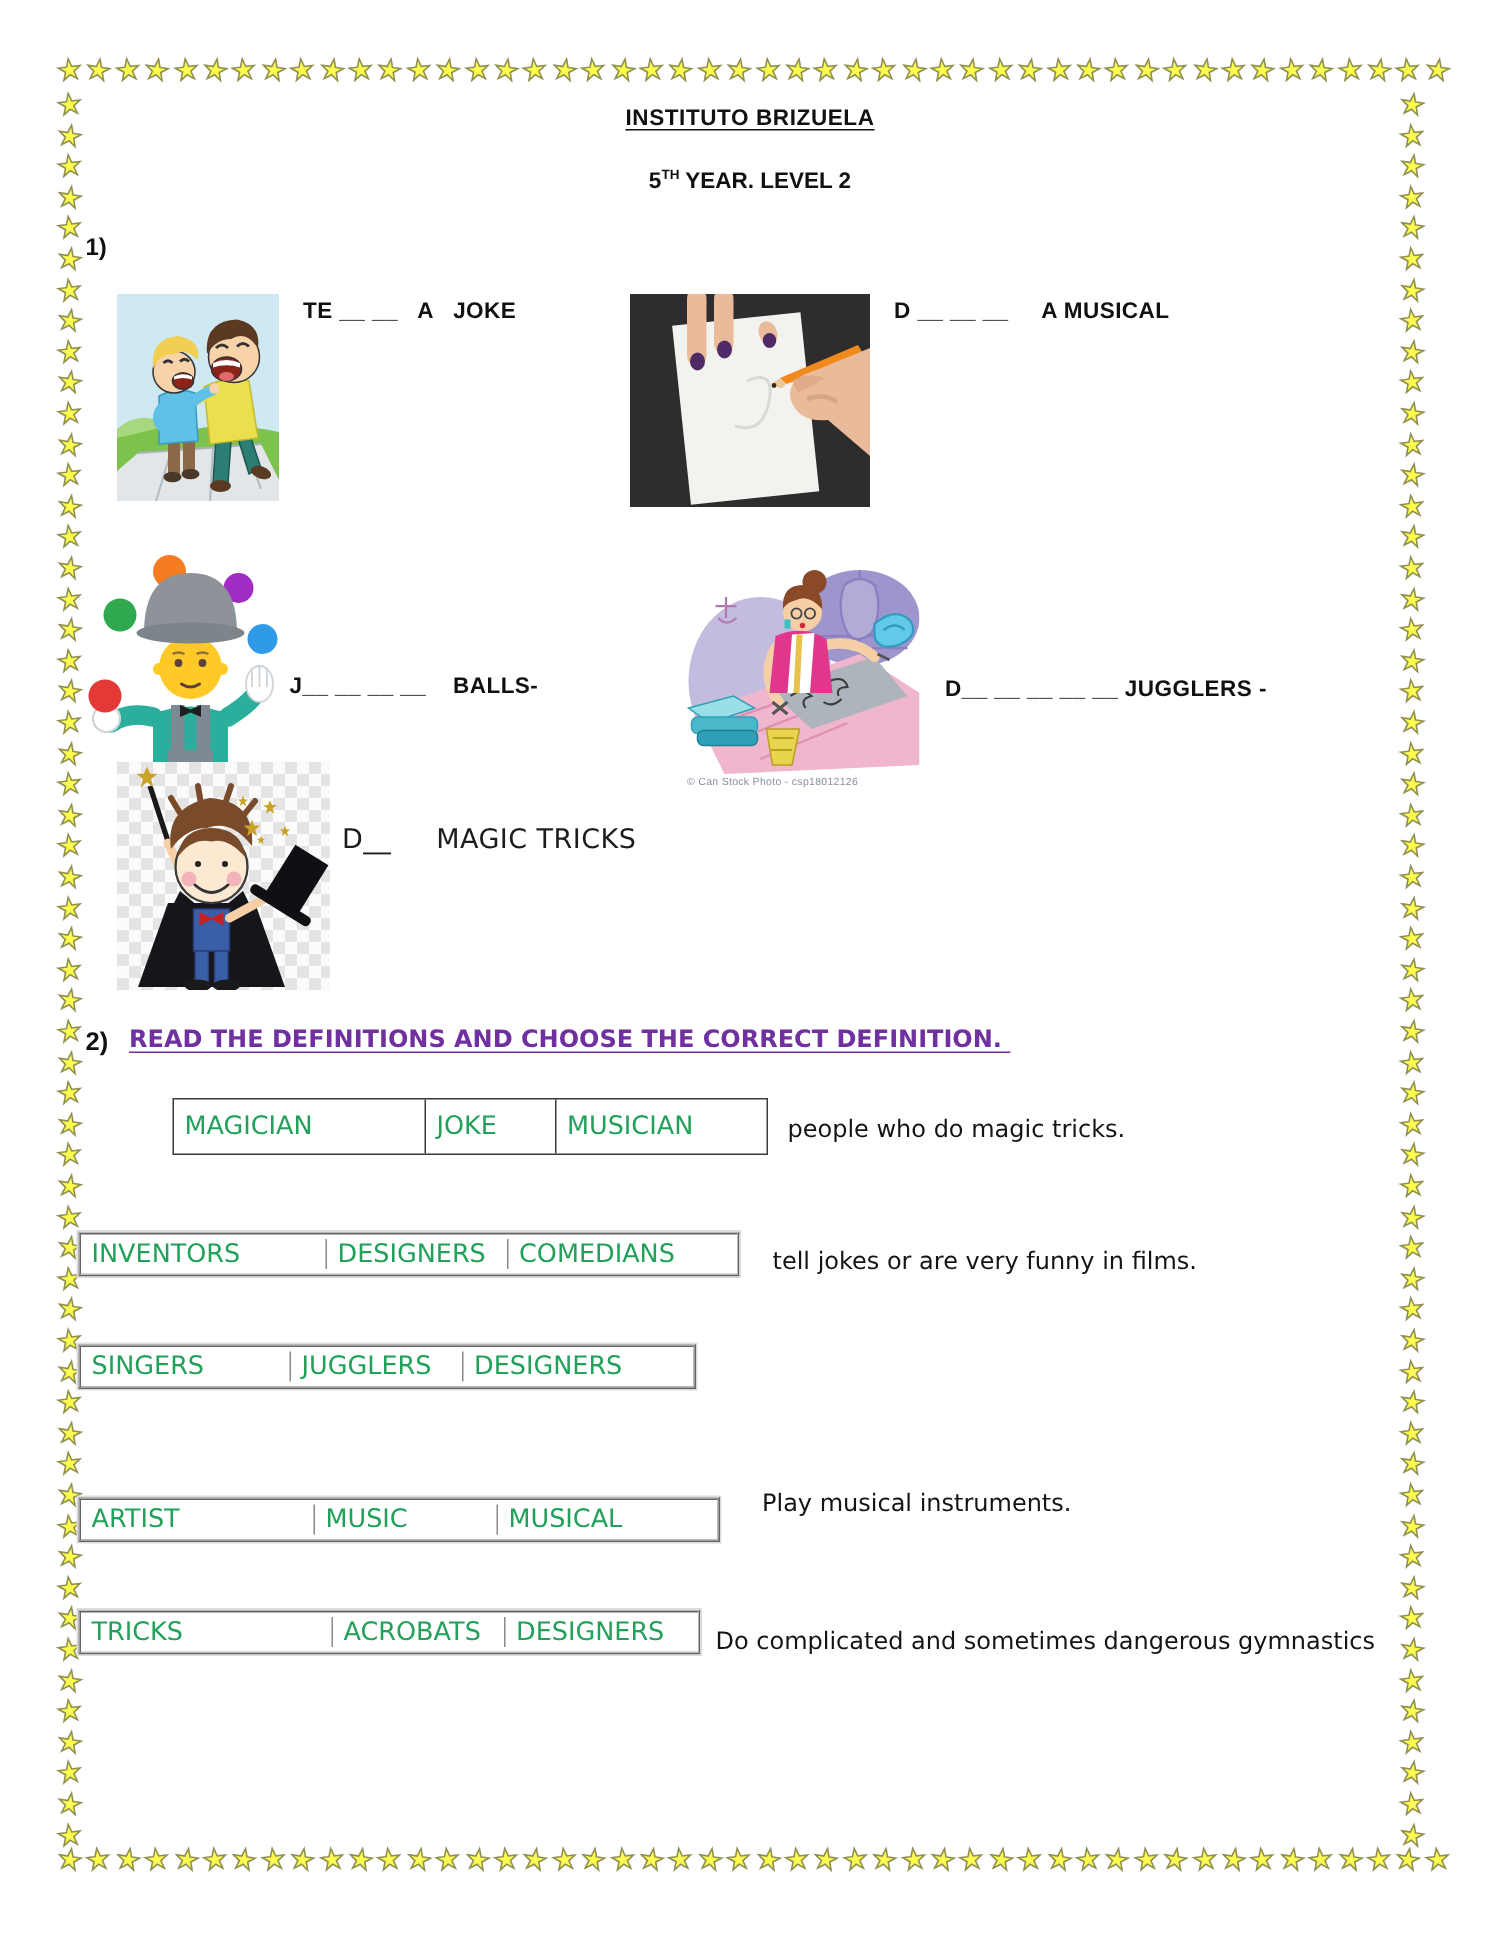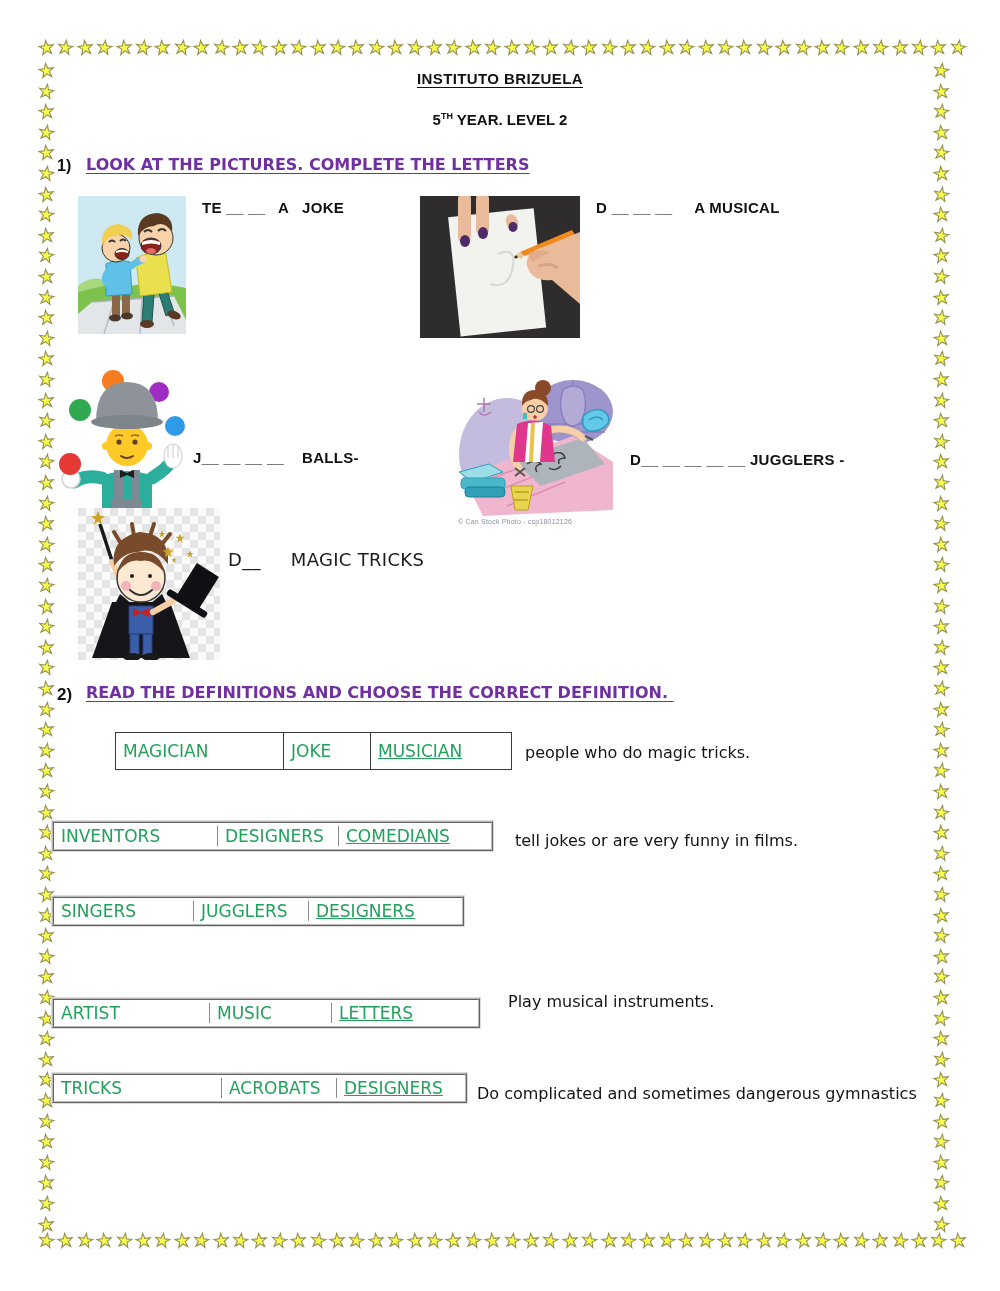--- a/index.html
+++ b/index.html
@@ -24,21 +24,21 @@
   .ex1-label.comic{font-family:"DejaVu Sans",sans-serif;font-weight:400;font-size:18px;color:#1c1c1c;}
   .watermark{position:absolute;font-size:7px;color:#8a90a2;letter-spacing:.2px;}
   .opt-table{position:absolute;display:flex;background:#fff;box-sizing:border-box;}
   .t-plain{border:1px solid #3a3a3a;}
   .t-plain .cell{border-right:1px solid #3a3a3a;}
   .t-3d{border:2px ridge #b8b8b8;outline:1px solid #dcdcdc;align-items:center;}
   .t-3d .cell{border-right:1px solid #8a8a8a;}
   .cell{display:flex;align-items:center;box-sizing:border-box;padding-left:7px;
         font-family:"DejaVu Sans",sans-serif;font-size:17px;color:var(--green,#21A15A);
         white-space:nowrap;cursor:pointer;}
-  .cell:last-child{border-right:none;text-decoration:underline;}
+  .cell:last-child{border-right:none;}
   .def{position:absolute;font-family:"DejaVu Sans",sans-serif;font-size:16px;color:#141414;
        white-space:nowrap;}
 </style>
 </head>
 <body>
 
 <div class="page">
 
   <div id="star-border">
       <span class="star" style="left: 38px; top: 38px; transform: rotate(-7deg);">★</span>
@@ -257,21 +257,20 @@
     <span class="utxt">INSTITUTO BRIZUELA</span>
   </div>
 
   <div class="subtitle">
     <span class="utxt">
       <span>5</span><sup>TH</sup><span> YEAR. LEVEL 2</span>
     </span>
   </div>
 
   <div class="sec-num" style="left:57px;top:157px">1)</div>
-  <div class="sec-title" style="left:86px;top:155px"><b>LOOK</b><span> AT THE PICTURES. COMPLETE THE LETTERS</span></div>
 
   <svg class="img" style="left:78px;top:196px" width="108" height="138" viewBox="0 0 108 138">
     <rect width="108" height="138" fill="#cfe9f3"></rect>
     <path d="M0,96 Q20,78 44,92 Q70,84 108,92 L108,138 L0,138 Z" fill="#7cc24d"></path>
     <path d="M0,90 Q16,76 34,88 L0,96 Z" fill="#a8d87e"></path>
     <polygon points="14,106 96,100 108,124 108,138 0,138 0,118" fill="#e2e6e9"></polygon>
     <polyline points="14,106 96,100" fill="none" stroke="#aab2b8" stroke-width="1.5"></polyline>
     <line x1="36" y1="105" x2="26" y2="138" stroke="#b6bec4" stroke-width="1.5"></line>
     <line x1="64" y1="103" x2="62" y2="138" stroke="#b6bec4" stroke-width="1.5"></line>
     <line x1="86" y1="102" x2="96" y2="130" stroke="#b6bec4" stroke-width="1.5"></line>
@@ -479,21 +478,21 @@
 
   <div class="opt-table t-3d" style="left:52px;top:896px;height:30px">
     <div class="cell" style="width:140px">SINGERS</div>
     <div class="cell" style="width:115px">JUGGLERS</div>
     <div class="cell" style="width:153px">DESIGNERS</div>
   </div>
 
   <div class="opt-table t-3d" style="left:52px;top:998px;height:30px">
     <div class="cell" style="width:156px">ARTIST</div>
     <div class="cell" style="width:122px">MUSIC</div>
-    <div class="cell" style="width:146px">LETTERS</div>
+    <div class="cell" style="width:146px">MUSICAL</div>
   </div>
   <div class="def" style="left:508px;top:992px">Play musical instruments.</div>
 
   <div class="opt-table t-3d" style="left:52px;top:1073px;height:30px">
     <div class="cell" style="width:168px">TRICKS</div>
     <div class="cell" style="width:115px">ACROBATS</div>
     <div class="cell" style="width:128px">DESIGNERS</div>
   </div>
   <div class="def" style="left:477px;top:1084px">Do complicated and sometimes dangerous gymnastics</div>
 

